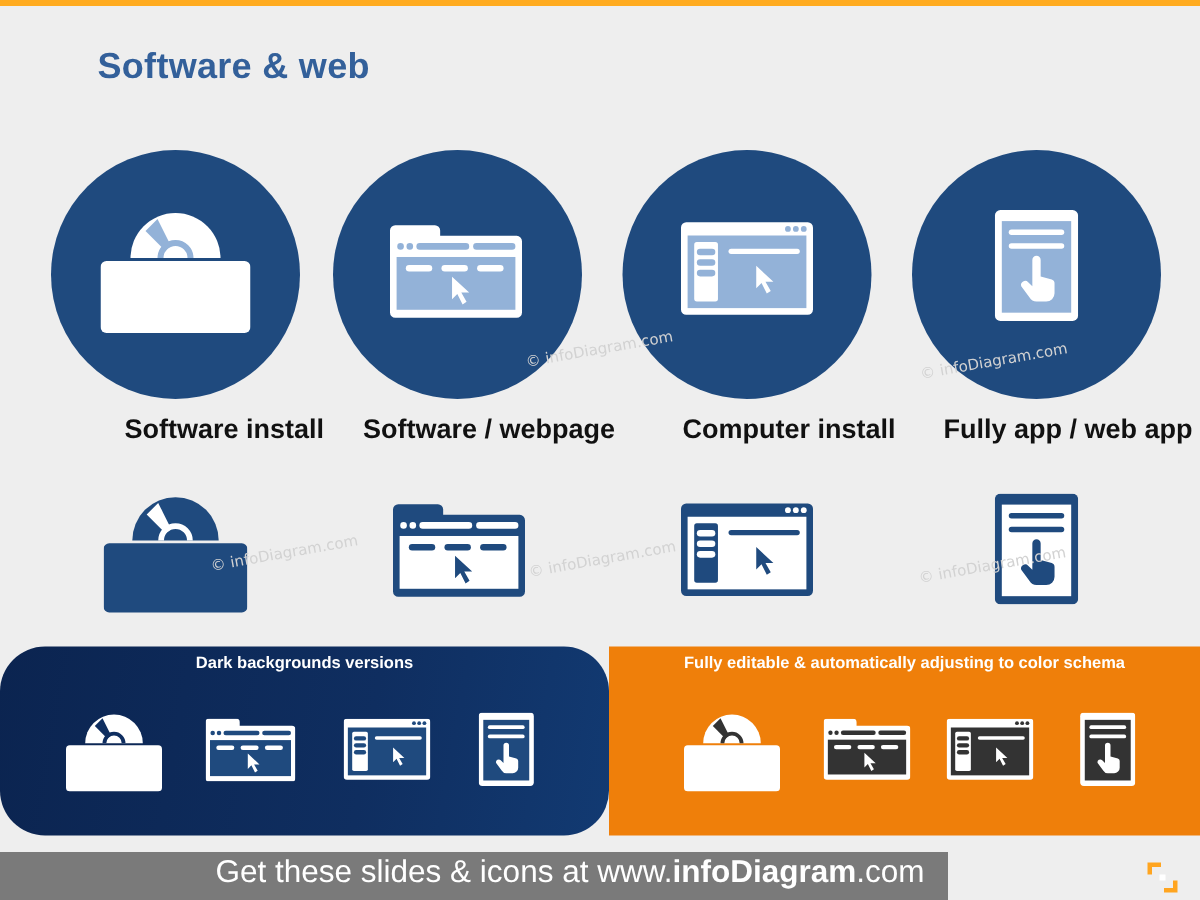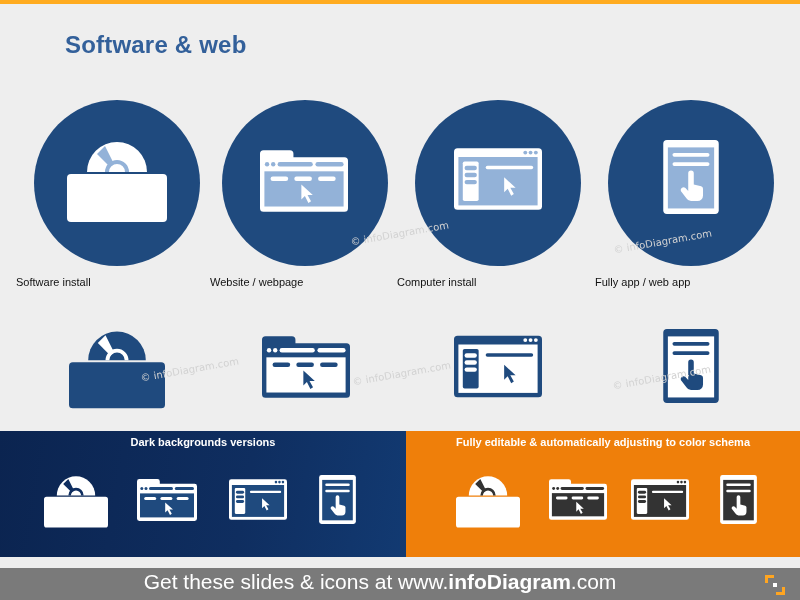--- a/index.html
+++ b/index.html
@@ -1,29 +1,29 @@
 <!DOCTYPE html>
 <html><head>
 <meta charset="utf-8">
 <style>
   html,body{margin:0;padding:0;}
   body{width:800px;height:600px;overflow:hidden;background:#eeeeee;font-family:"DejaVu Sans","Liberation Sans",sans-serif;position:relative;}
   .topbar{position:absolute;left:0;top:0;width:800px;height:4px;background:#ffab1f;}
   .title{position:absolute;left:65px;top:31px;font-size:24px;font-weight:bold;color:#33609a;letter-spacing:0.2px;font-family:"Liberation Sans",sans-serif;}
   .circle{position:absolute;width:166px;height:166px;border-radius:50%;background:#1f4a7e;}
   .circle svg{position:absolute;}
-  .label{position:absolute;top:276px;width:200px;text-align:left;font-size:11px;font-weight:normal;color:#111;font-family:"Liberation Sans",sans-serif;}
+  .label{position:absolute;top:276px;width:200px;text-align:right;font-size:18px;font-weight:bold;color:#111;font-family:"Liberation Sans",sans-serif;}
   .mid-icon{position:absolute;}
   .watermark{position:absolute;font-size:10px;color:#d2d2d2;transform:rotate(-10deg);font-family:"DejaVu Sans",sans-serif;white-space:nowrap;}
   .panel{position:absolute;top:431px;height:126px;}
-  .panel-dark{left:0;width:406px;background:linear-gradient(100deg,#0b2450 0%,#0f2e60 60%,#123a72 100%);}
+  .panel-dark{left:0;width:406px;background:linear-gradient(100deg,#0b2450 0%,#0f2e60 60%,#123a72 100%);border-radius:30px;}
   .panel-orange{left:406px;width:394px;background:#ef7f0a;}
   .panel-title{position:absolute;top:5px;left:0;width:100%;text-align:center;color:#fff;font-size:11px;font-weight:bold;font-family:"Liberation Sans",sans-serif;}
   .panel svg{position:absolute;}
-  .footer{position:absolute;left:0;top:568px;width:800px;height:32px;background:#7a7a7a;}
+  .footer{position:absolute;left:0;top:568px;width:632px;height:32px;background:#7a7a7a;}
   .footer-text{position:absolute;left:0;top:2px;width:760px;text-align:center;color:#fff;font-size:21px;font-family:"Liberation Sans",sans-serif;}
   .footer-text b{font-weight:bold;}
   .logo{position:absolute;left:764px;top:574px;width:22px;height:22px;}
 </style>
 </head>
 <body>
 
 <svg width="0" height="0" style="position:absolute">
   <defs>
 
@@ -89,21 +89,21 @@
 <div class="circle" style="left:608px;top:100px;">
   <svg width="56" height="74" style="left:55px;top:40px;--frame:#ffffff;--accent:#93b2d8;">
       <use href="#sym-tablet"></use>
     </svg>
 </div>
 
 <div class="watermark" style="left:350px;top:228px;">© infoDiagram.com</div>
 <div class="watermark" style="left:613px;top:236px;">© infoDiagram.com</div>
 
 <div class="label" style="left:16px;">Software install</div>
-<div class="label" style="left:210px;">Website / webpage</div>
+<div class="label" style="left:210px;">Software / webpage</div>
 <div class="label" style="left:397px;">Computer install</div>
 <div class="label" style="left:595px;">Fully app / web app</div>
 
 <svg class="mid-icon" width="96" height="84" style="left:69px;top:325px;--frame:#1f4a7e;--accent:#ffffff;">
     <use href="#sym-cd"></use>
   </svg>
 <svg class="mid-icon" width="88" height="64" style="left:262px;top:335px;--frame:#1f4a7e;--accent:#ffffff;">
     <use href="#sym-browser"></use>
   </svg>
 <svg class="mid-icon" width="88" height="63" style="left:454px;top:335px;--frame:#1f4a7e;--accent:#ffffff;">

